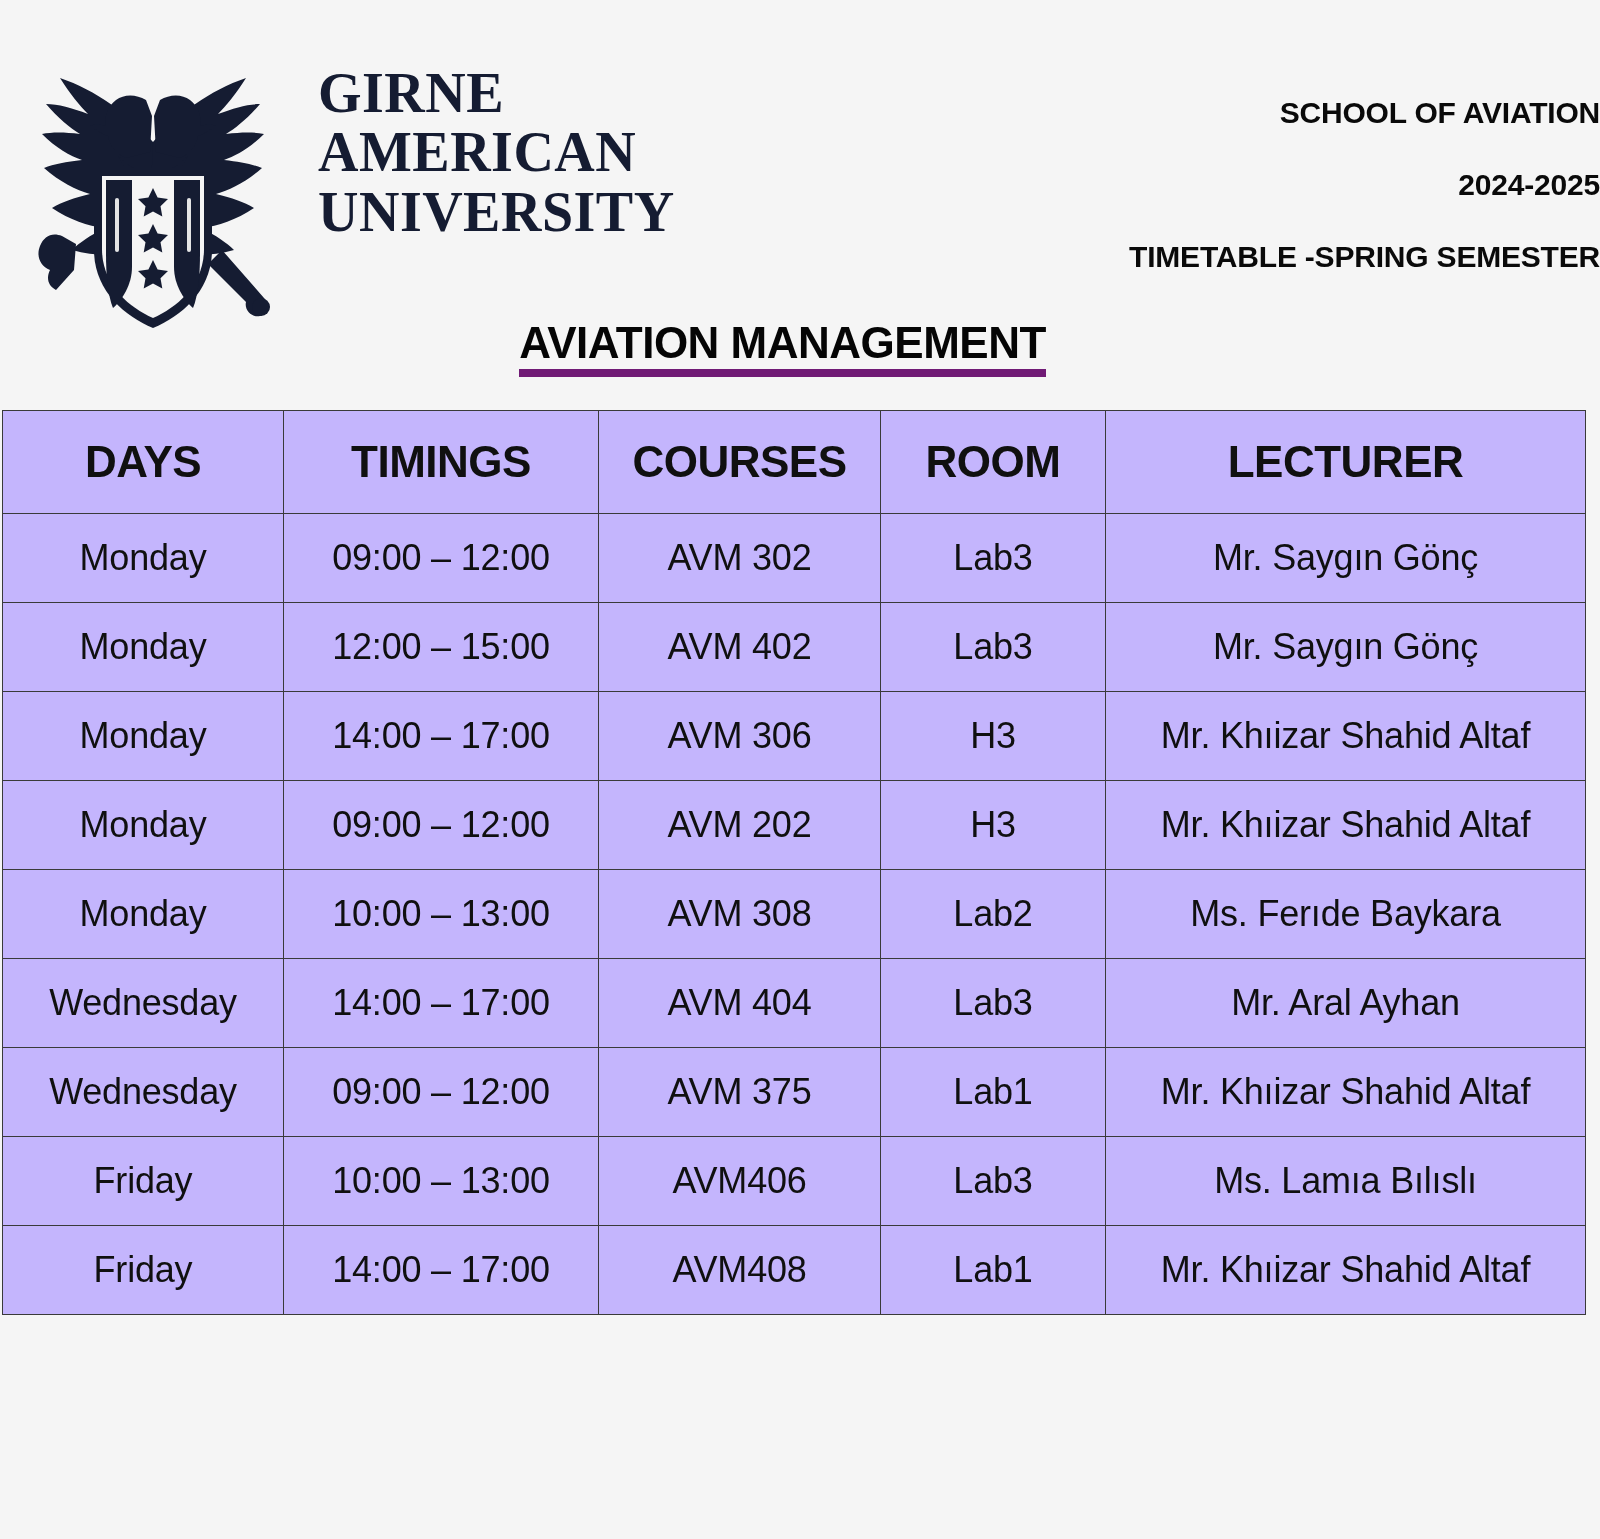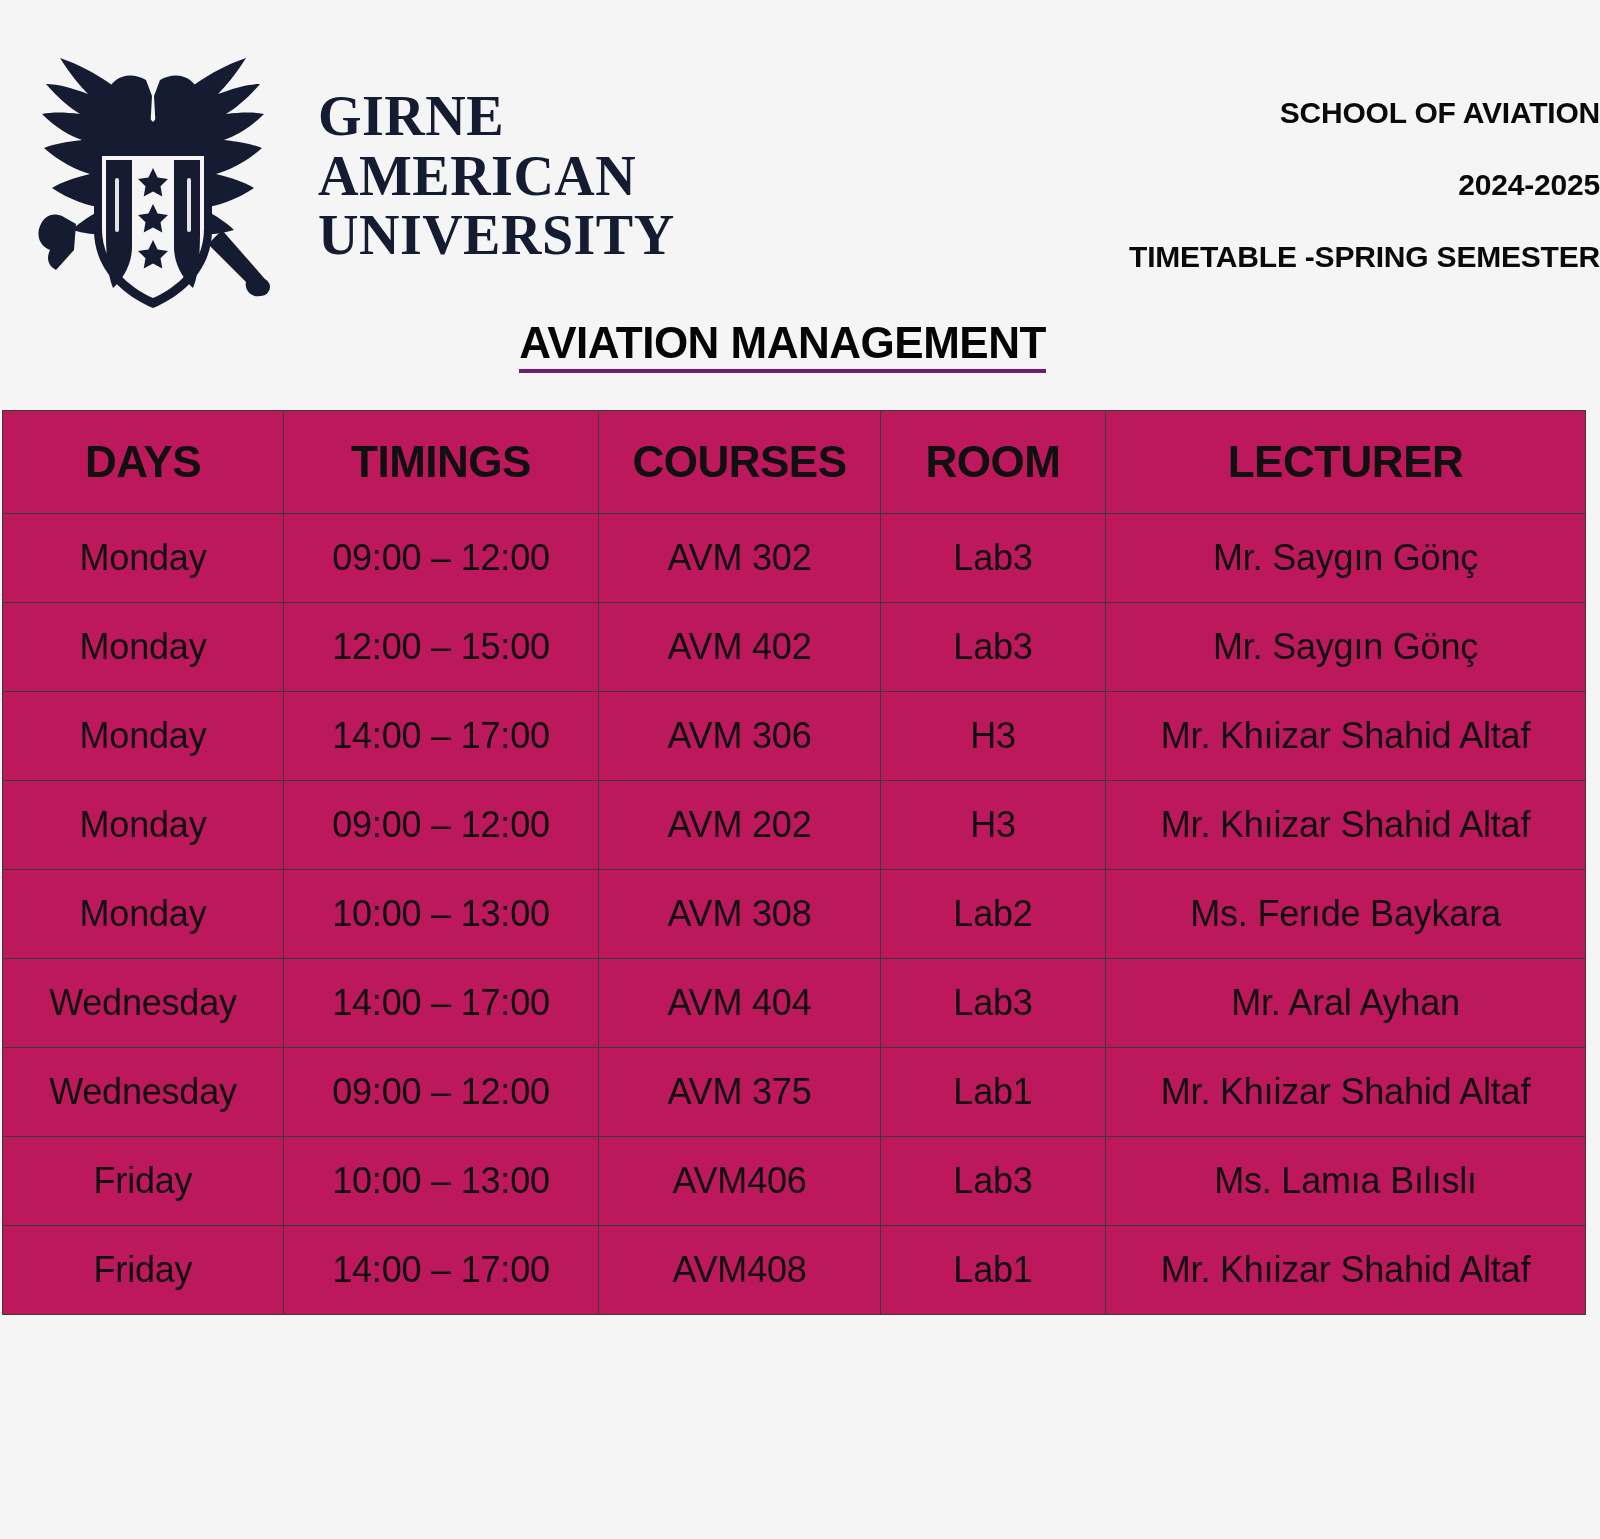--- a/index.html
+++ b/index.html
@@ -18,23 +18,22 @@
 
   
   .header {
     position: relative;
     height: 310px;
     width: 1600px;
   }
   .logo-block {
     position: absolute;
     left: 18px;
-    top: 44px;
+    top: 64px;
     display: flex;
-    align-items: center;
   }
   .crest {
     width: 270px;
     height: 265px;
     flex: 0 0 auto;
   }
   .uni-name {
     margin-left: 30px;
     font-family: "Liberation Serif", serif;
     font-weight: 700;
@@ -65,36 +64,36 @@
     left: 0;
     top: 318px;
     width: 1565px;
     text-align: center;
     font-size: 44px;
     font-weight: 700;
     color: #050505;
     letter-spacing: -0.5px;
   }
   .program-title span {
-    border-bottom: 4px solid #701a75;
+    border-bottom: 8px solid #701a75;
     padding-bottom: 2px;
   }
 
   
   .table-wrap {
     position: absolute;
     left: 2px;
     top: 410px;
     width: 1583px;
   }
   table.timetable {
     border-collapse: collapse;
     width: 1583px;
     table-layout: fixed;
-    background: #be185d;
+    background: #c4b5fd;
   }
   table.timetable th,
   table.timetable td {
     border: 1.5px solid #3a3a3a;
     text-align: center;
     vertical-align: middle;
     color: #101010;
   }
   table.timetable th {
     height: 100px;

